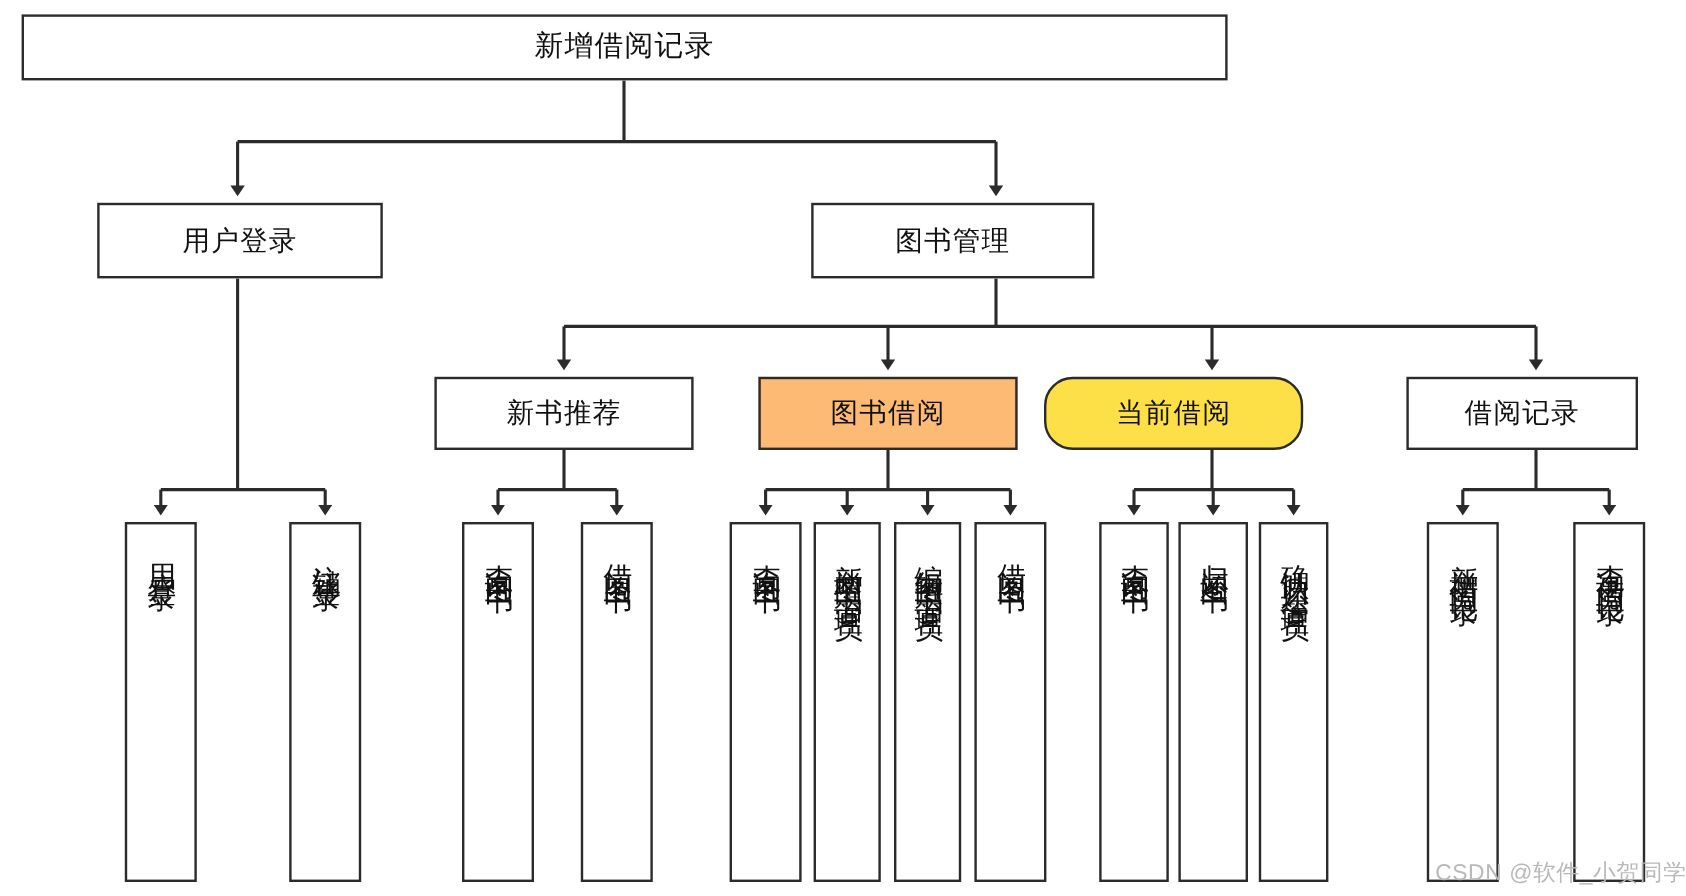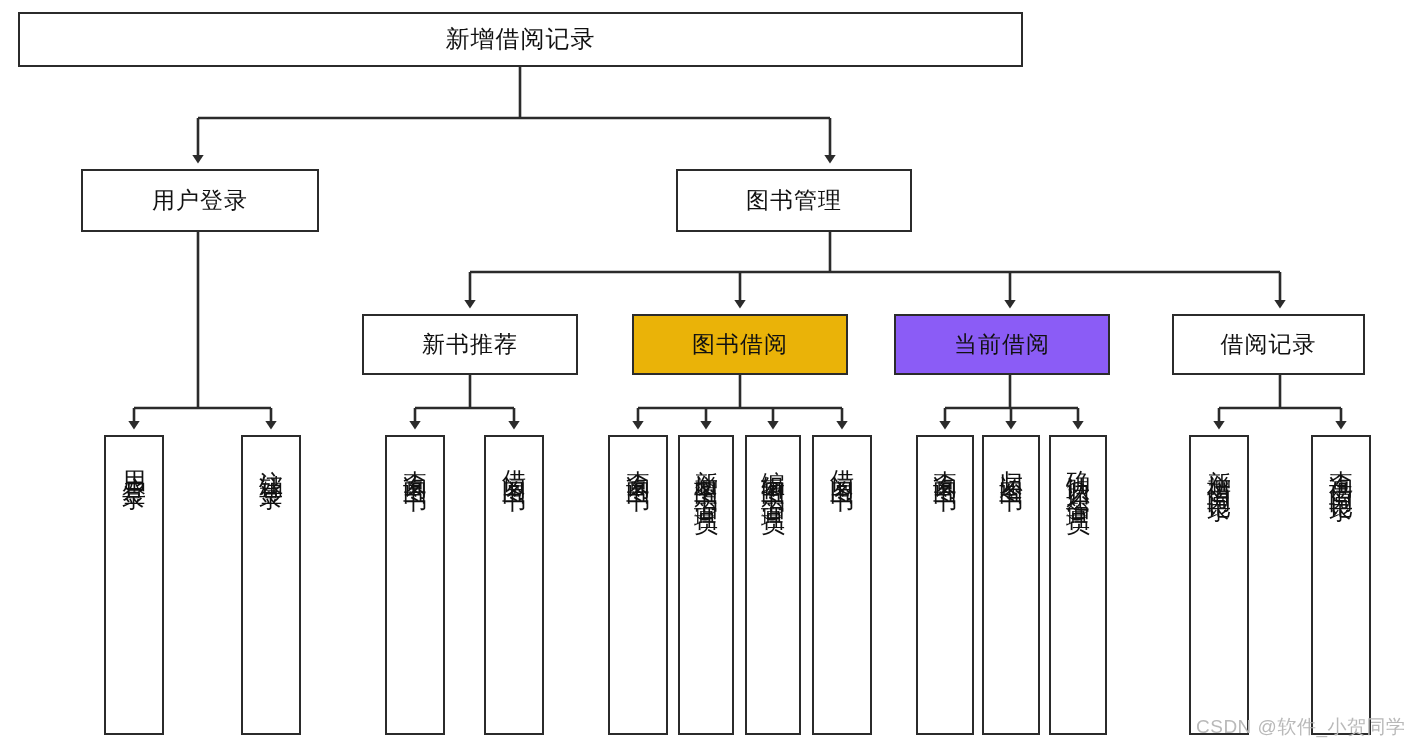--- a/index.html
+++ b/index.html
@@ -148,24 +148,24 @@
   <div class="node h1" style="left: 81px; top: 169px; width: 238px; height: 63px; background: rgb(255, 255, 255); border-color: rgb(43, 43, 43); color: rgb(17, 17, 17);">
     <span class="node-label">用户登录</span>
   </div>
   <div class="node h1" style="left: 676px; top: 169px; width: 236px; height: 63px; background: rgb(255, 255, 255); border-color: rgb(43, 43, 43); color: rgb(17, 17, 17);">
     <span class="node-label">图书管理</span>
   </div>
 
   <div class="node h2" style="left: 362px; top: 314px; width: 216px; height: 61px; background: rgb(255, 255, 255); border-color: rgb(43, 43, 43); color: rgb(17, 17, 17);">
     <span class="node-label">新书推荐</span>
   </div>
-  <div class="node h2" style="left: 632px; top: 314px; width: 216px; height: 61px; background: #eab308; border-color: rgb(43, 43, 43); color: rgb(17, 17, 17);">
+  <div class="node h2" style="left: 632px; top: 314px; width: 216px; height: 61px; background: #fdba74; border-color: rgb(43, 43, 43); color: rgb(17, 17, 17);">
     <span class="node-label">图书借阅</span>
   </div>
-  <div class="node h2" style="left: 894px; top: 314px; width: 216px; height: 61px; background: #8b5cf6; border-color: rgb(43, 43, 43); color: rgb(17, 17, 17);">
+  <div class="node h2" style="left: 870px; top: 314px; width: 216px; height: 61px; background: #fde047; border-color: rgb(43, 43, 43); color: rgb(17, 17, 17); border-radius: 24px;">
     <span class="node-label">当前借阅</span>
   </div>
   <div class="node h2" style="left: 1172px; top: 314px; width: 193px; height: 61px; background: rgb(255, 255, 255); border-color: rgb(43, 43, 43); color: rgb(17, 17, 17);">
     <span class="node-label">借阅记录</span>
   </div>
 
   <div class="node leaf" style="left: 104px; top: 435px; width: 60px; height: 300px; background: rgb(255, 255, 255); border-color: rgb(43, 43, 43); color: rgb(17, 17, 17);">
     <span class="node-label">用户登录</span>
   </div>
   <div class="node leaf" style="left: 241px; top: 435px; width: 60px; height: 300px; background: rgb(255, 255, 255); border-color: rgb(43, 43, 43); color: rgb(17, 17, 17);">

